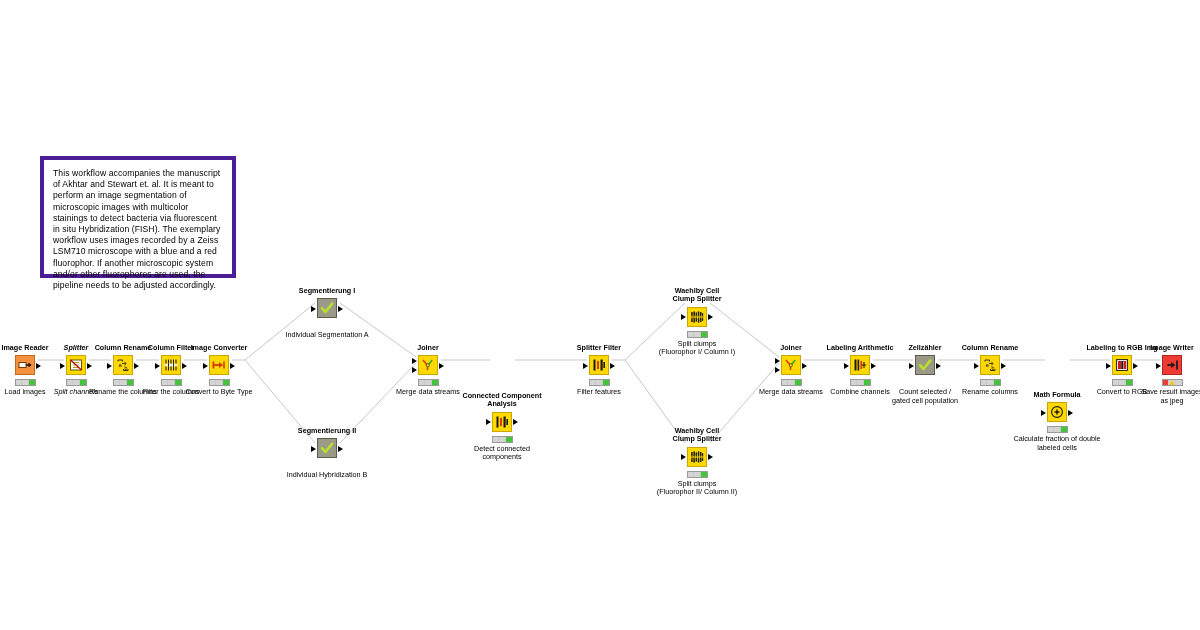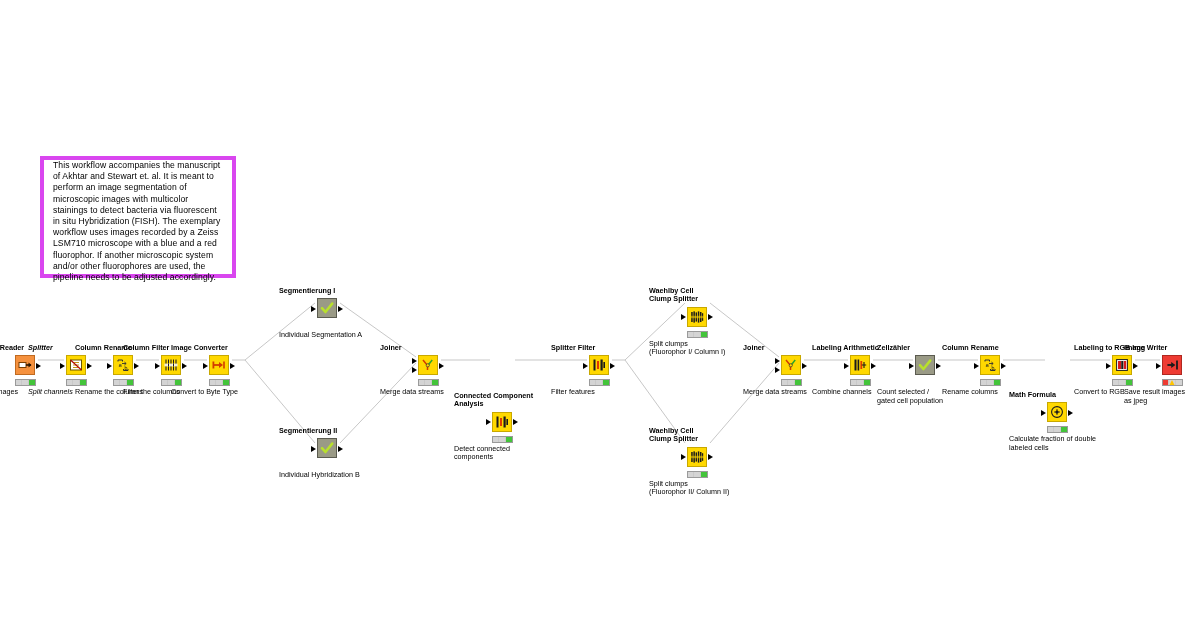--- a/index.html
+++ b/index.html
@@ -31,36 +31,37 @@
     width: 1200px;
     height: 630px;
     pointer-events: none;
   }
 
   
   .annotation {
     position: absolute;
     box-sizing: border-box;
     background: #ffffff;
-    border: 4px solid #d946ef;
-    padding: 0 9px 7px 9px;
+    border: 4px solid #4c1d95;
+    padding: 8px 9px 7px 9px;
   }
   .annotation-text {
     font-size: 8.6px;
     line-height: 11.2px;
     color: #000000;
     white-space: pre-wrap;
     letter-spacing: 0.01em;
   }
 
   
   .node {
     position: absolute;
     width: 96px;
     margin-left: -48px;   
+    text-align: center;
   }
   .node-title {
     font-size: 7.2px;
     font-weight: bold;
     line-height: 8.4px;
     color: #000000;
     margin-bottom: 2px;
     white-space: pre-line;
   }
   .node-body {

